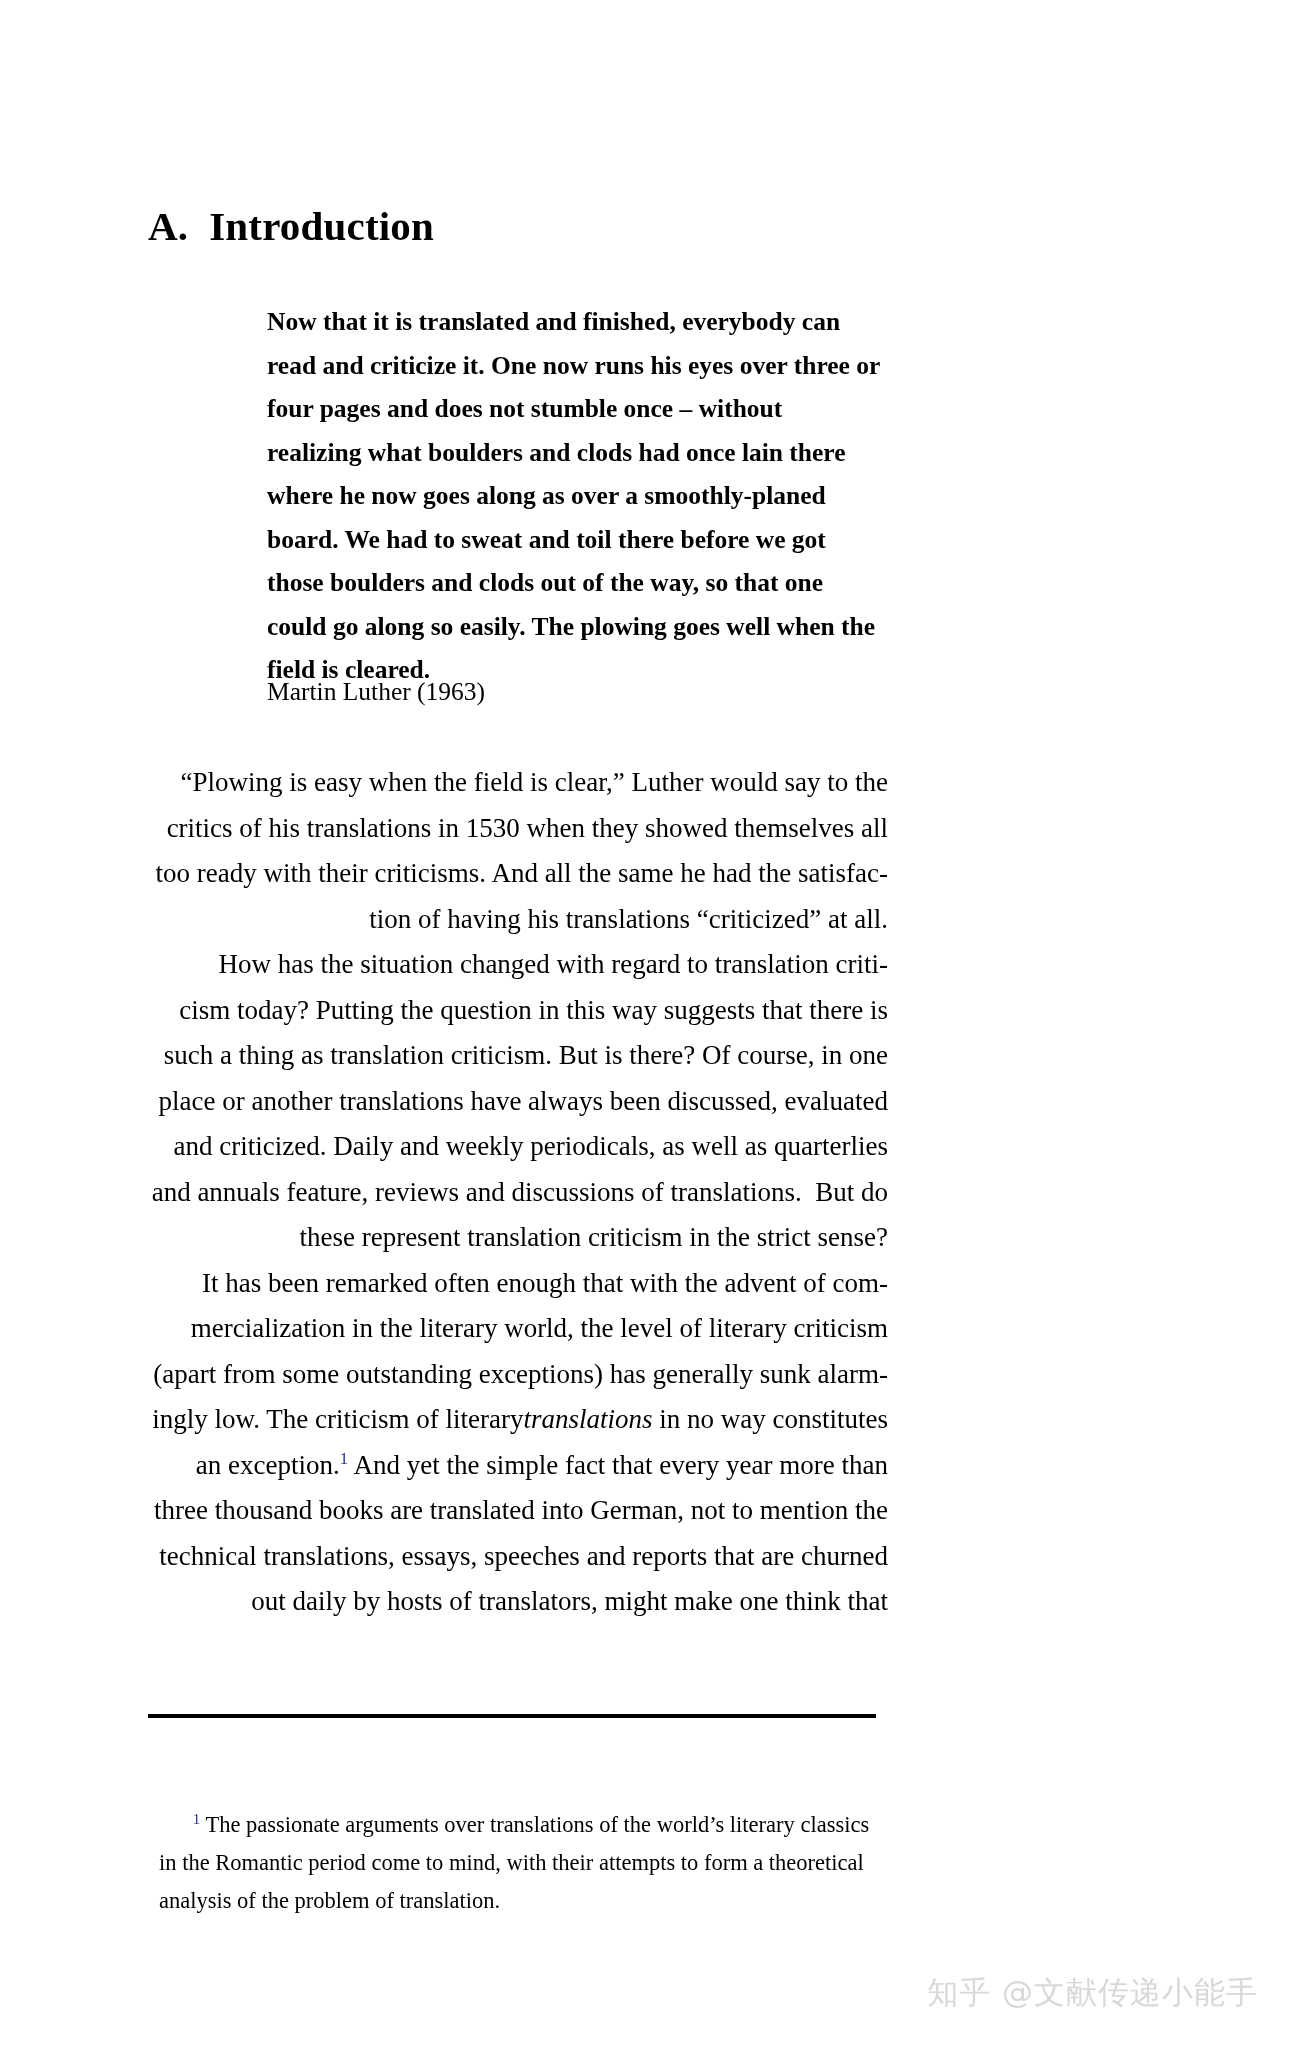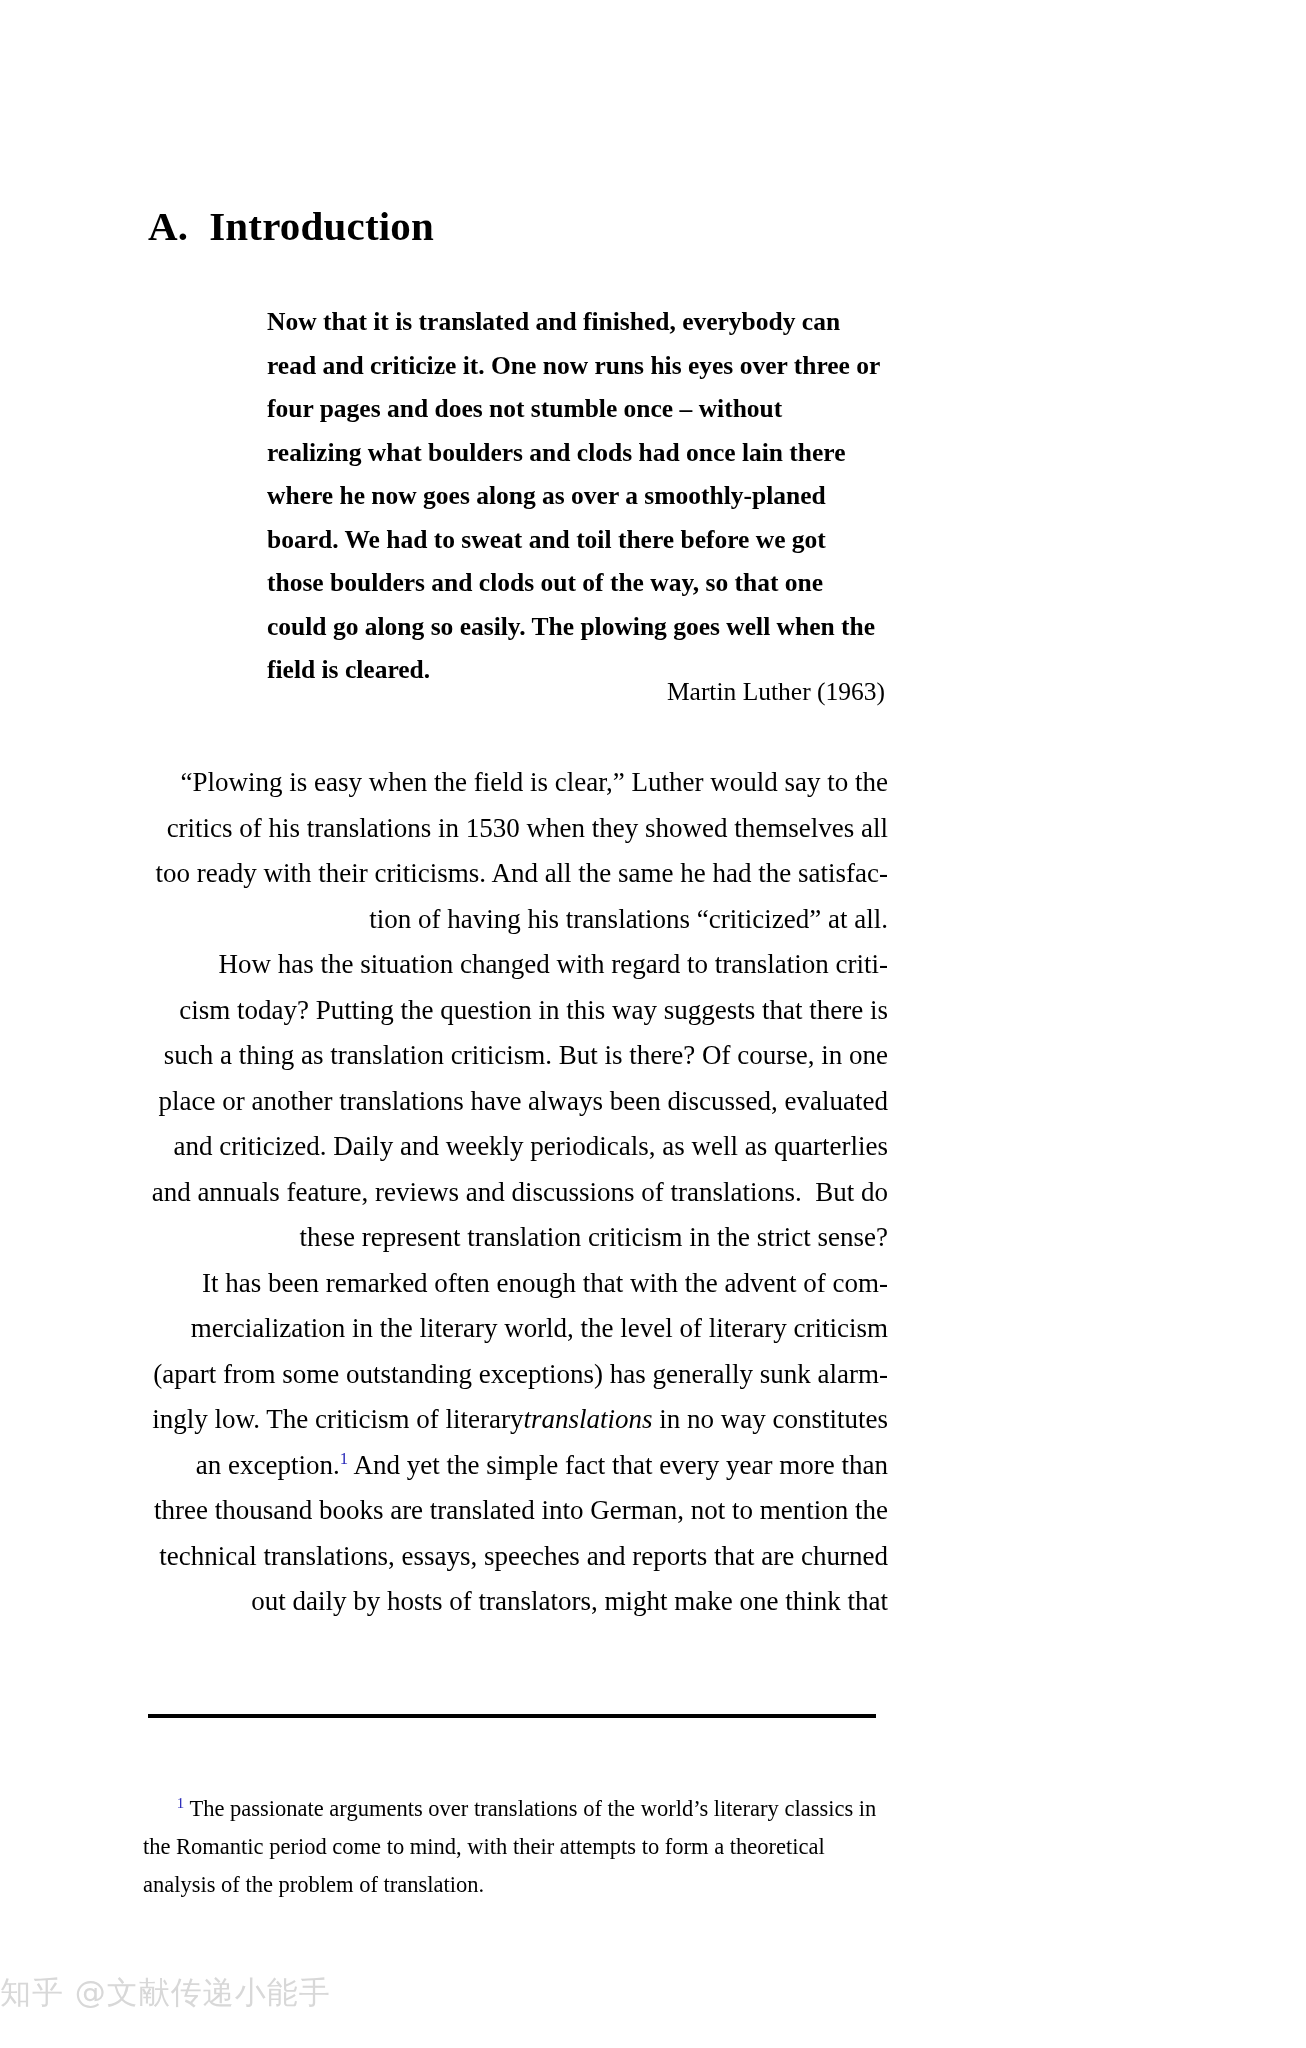--- a/index.html
+++ b/index.html
@@ -48,21 +48,20 @@
     margin: 0;
   }
 
   .attribution {
     position: absolute;
     left: 267px;
     top: 670px;
     width: 618px;
     font-size: 25.5px;
     line-height: 43.5px;
-    text-align: right;
   }
 
   
   .body-text {
     position: absolute;
     left: 148px;
     top: 760px;
     width: 740px;
     font-size: 27px;
     line-height: 45.5px;
@@ -96,37 +95,37 @@
   }
   .footnote {
     position: absolute;
     left: 143px;
     top: 1752px;
     width: 750px;
     font-size: 22.5px;
     line-height: 38px;
   }
   .footnote p {
-    margin: 0;
+    margin: 16px;
     white-space: pre-wrap;
   }
   .footnote .fn-num {
     color: #2828b8;
     font-size: 0.66em;
     vertical-align: super;
     line-height: 0;
   }
 
   
   .watermark {
     position: absolute;
     left: 0;
     top: 1972px;
     width: 1306px;
-    text-align: left;
+    text-align: right;
     padding-right: 48px;
     box-sizing: border-box;
     color: #d8d8d8;
     font-size: 31px;
     font-family: "DejaVu Sans", "Liberation Sans", sans-serif;
     letter-spacing: 1px;
     user-select: none;
     white-space: pre;
   }
 </style>

